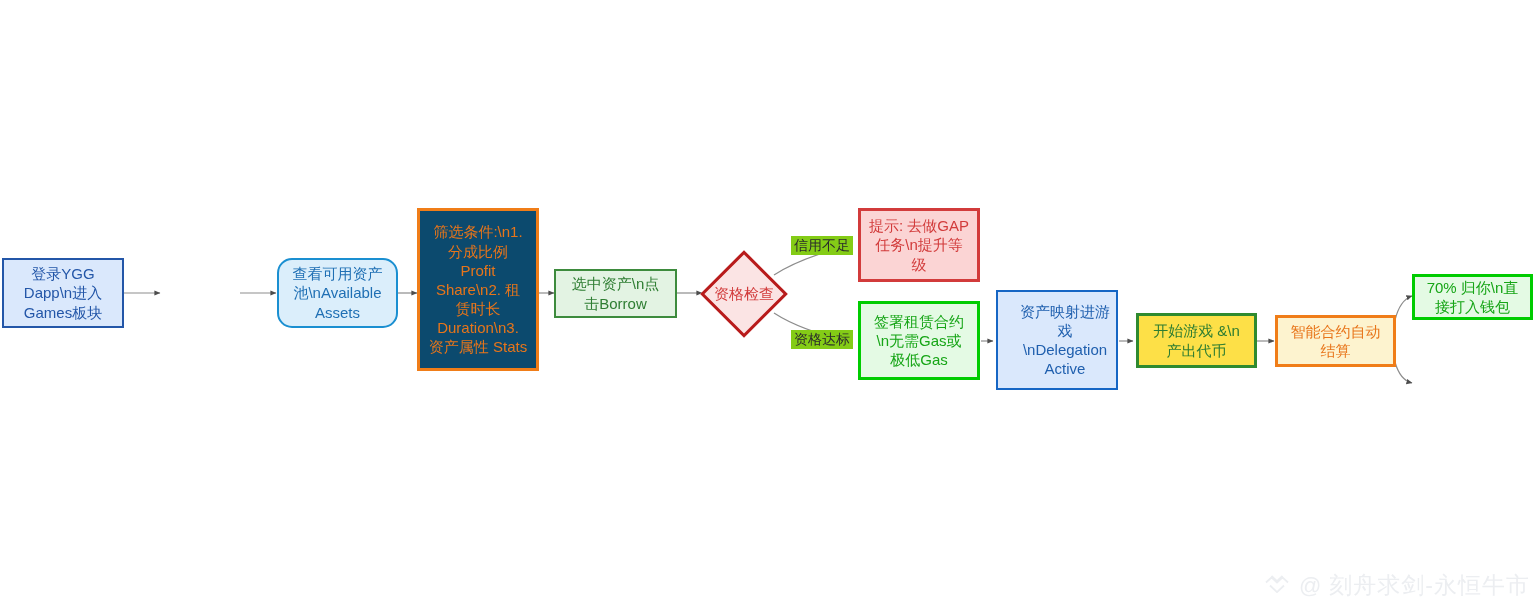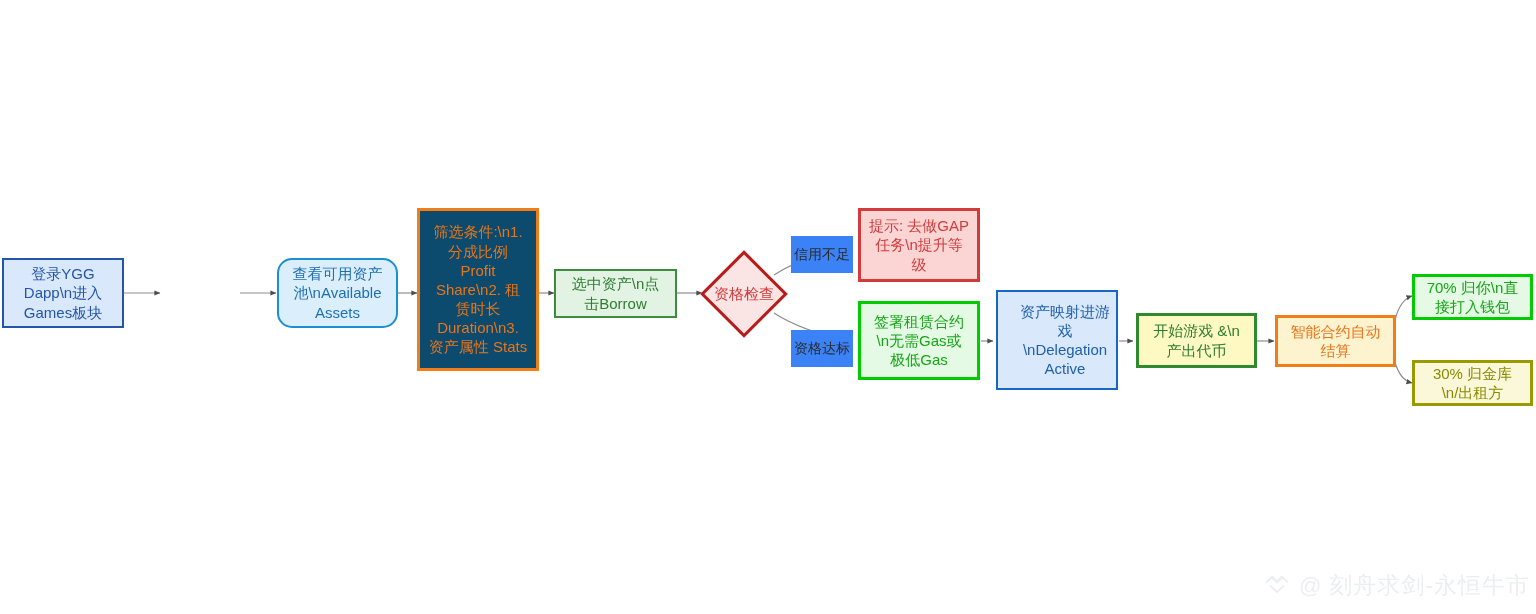--- a/index.html
+++ b/index.html
@@ -46,21 +46,21 @@
   
   .rect { border-style: solid; }
 
   .n-login   { border-width: 2px; border-color: #2356a8; background: #dae8fc; color: #2356a8; font-size: 15px; }
   .n-pool    { border-width: 2px; border-color: #1a8fd1; background: #dbeefb; color: #1f6fb4; font-size: 15px; }
   .n-filter  { border-width: 3px; border-color: #f07d18; background: #0c4a6e; color: #e8751a; font-size: 15px; }
   .n-borrow  { border-width: 2px; border-color: #3d8b3d; background: #e3f3e3; color: #2e7d32; font-size: 15px; }
   .n-alert   { border-width: 3px; border-color: #d23b3b; background: #fbd4d4; color: #d23b3b; font-size: 15px; }
   .n-sign    { border-width: 3px; border-color: #00cc00; background: #e4fae4; color: #16a516; font-size: 15px; }
   .n-deleg   { border-width: 2px; border-color: #1666c4; background: #dae8fc; color: #1f5fae; font-size: 15px; padding-left: 16px; }
-  .n-play    { border-width: 3px; border-color: #2f8a2f; background: #fef9c3; color: #2e7d32; font-size: 15px; }
+  .n-play    { border-width: 3px; border-color: #2f8a2f; background: #fde047; color: #2e7d32; font-size: 15px; }
   .n-settle  { border-width: 3px; border-color: #f07d18; background: #fdf3cf; color: #e8751a; font-size: 15px; }
   .n-you     { border-width: 3px; border-color: #00cc00; background: #e4fae4; color: #16a516; font-size: 15px; align-items: center; }
   .n-vault   { border-width: 3px; border-color: #999900; background: #fbf8da; color: #8a8a00; font-size: 15px; }
 
   
   .diamond {
     position: absolute;
     display: flex;
     align-items: center;
     justify-content: center;
@@ -79,25 +79,25 @@
     white-space: nowrap;
   }
   .d-game .shape  { border: 3px solid #f0a030; background: #fdf3d8; }
   .d-game .label  { color: #f0a030; font-size: 15px; }
   .d-check .shape { border: 3px solid #b81b1b; background: #fbe4e4; }
   .d-check .label { color: #d23b3b; font-size: 15px; }
 
   
   .edge-label {
     position: absolute;
-    background: #3b82f6;
+    background: #84cc16;
     color: #2b2b2b;
     font-size: 14px;
     line-height: 1.1;
-    padding: 11px 3px;
+    padding: 2px 3px;
     white-space: nowrap;
     z-index: 3;
   }
 
   
   .watermark {
     position: absolute;
     display: flex;
     align-items: center;
     gap: 7px;
@@ -216,24 +216,20 @@
   <div class="node rect n-settle" style="left:1275px; top:315px; width:121px; height:52px;">
     <span class="txt">智能合约自动
 结算</span>
   </div>
 
   <div class="node rect n-you" style="left:1412px; top:274px; width:121px; height:46px;">
     <span class="txt">70% 归你\n直
 接打入钱包</span>
   </div>
 
-  <div class="node rect n-vault" style="left:1412px; top:360px; width:121px; height:46px;">
-    <span class="txt">30% 归金库
-\n/出租方</span>
-  </div>
 
   <div class="watermark" style="left:1264px; top:570px;">
     <svg class="wm-logo" width="28" height="26" viewBox="0 0 28 26">
       <g fill="none" stroke="#eceef1" stroke-width="1.8" stroke-linejoin="round">
         <path d="M7.5,3 L13,8.2 L18.5,3"></path>
         <path d="M2,9.5 L7.5,4.4 L13,9.5 L18.5,4.4 L24,9.5"></path>
         <path d="M6,12.5 L13,19.2 L20,12.5"></path>
       </g>
     </svg>
     <span class="wm-at">@</span>

